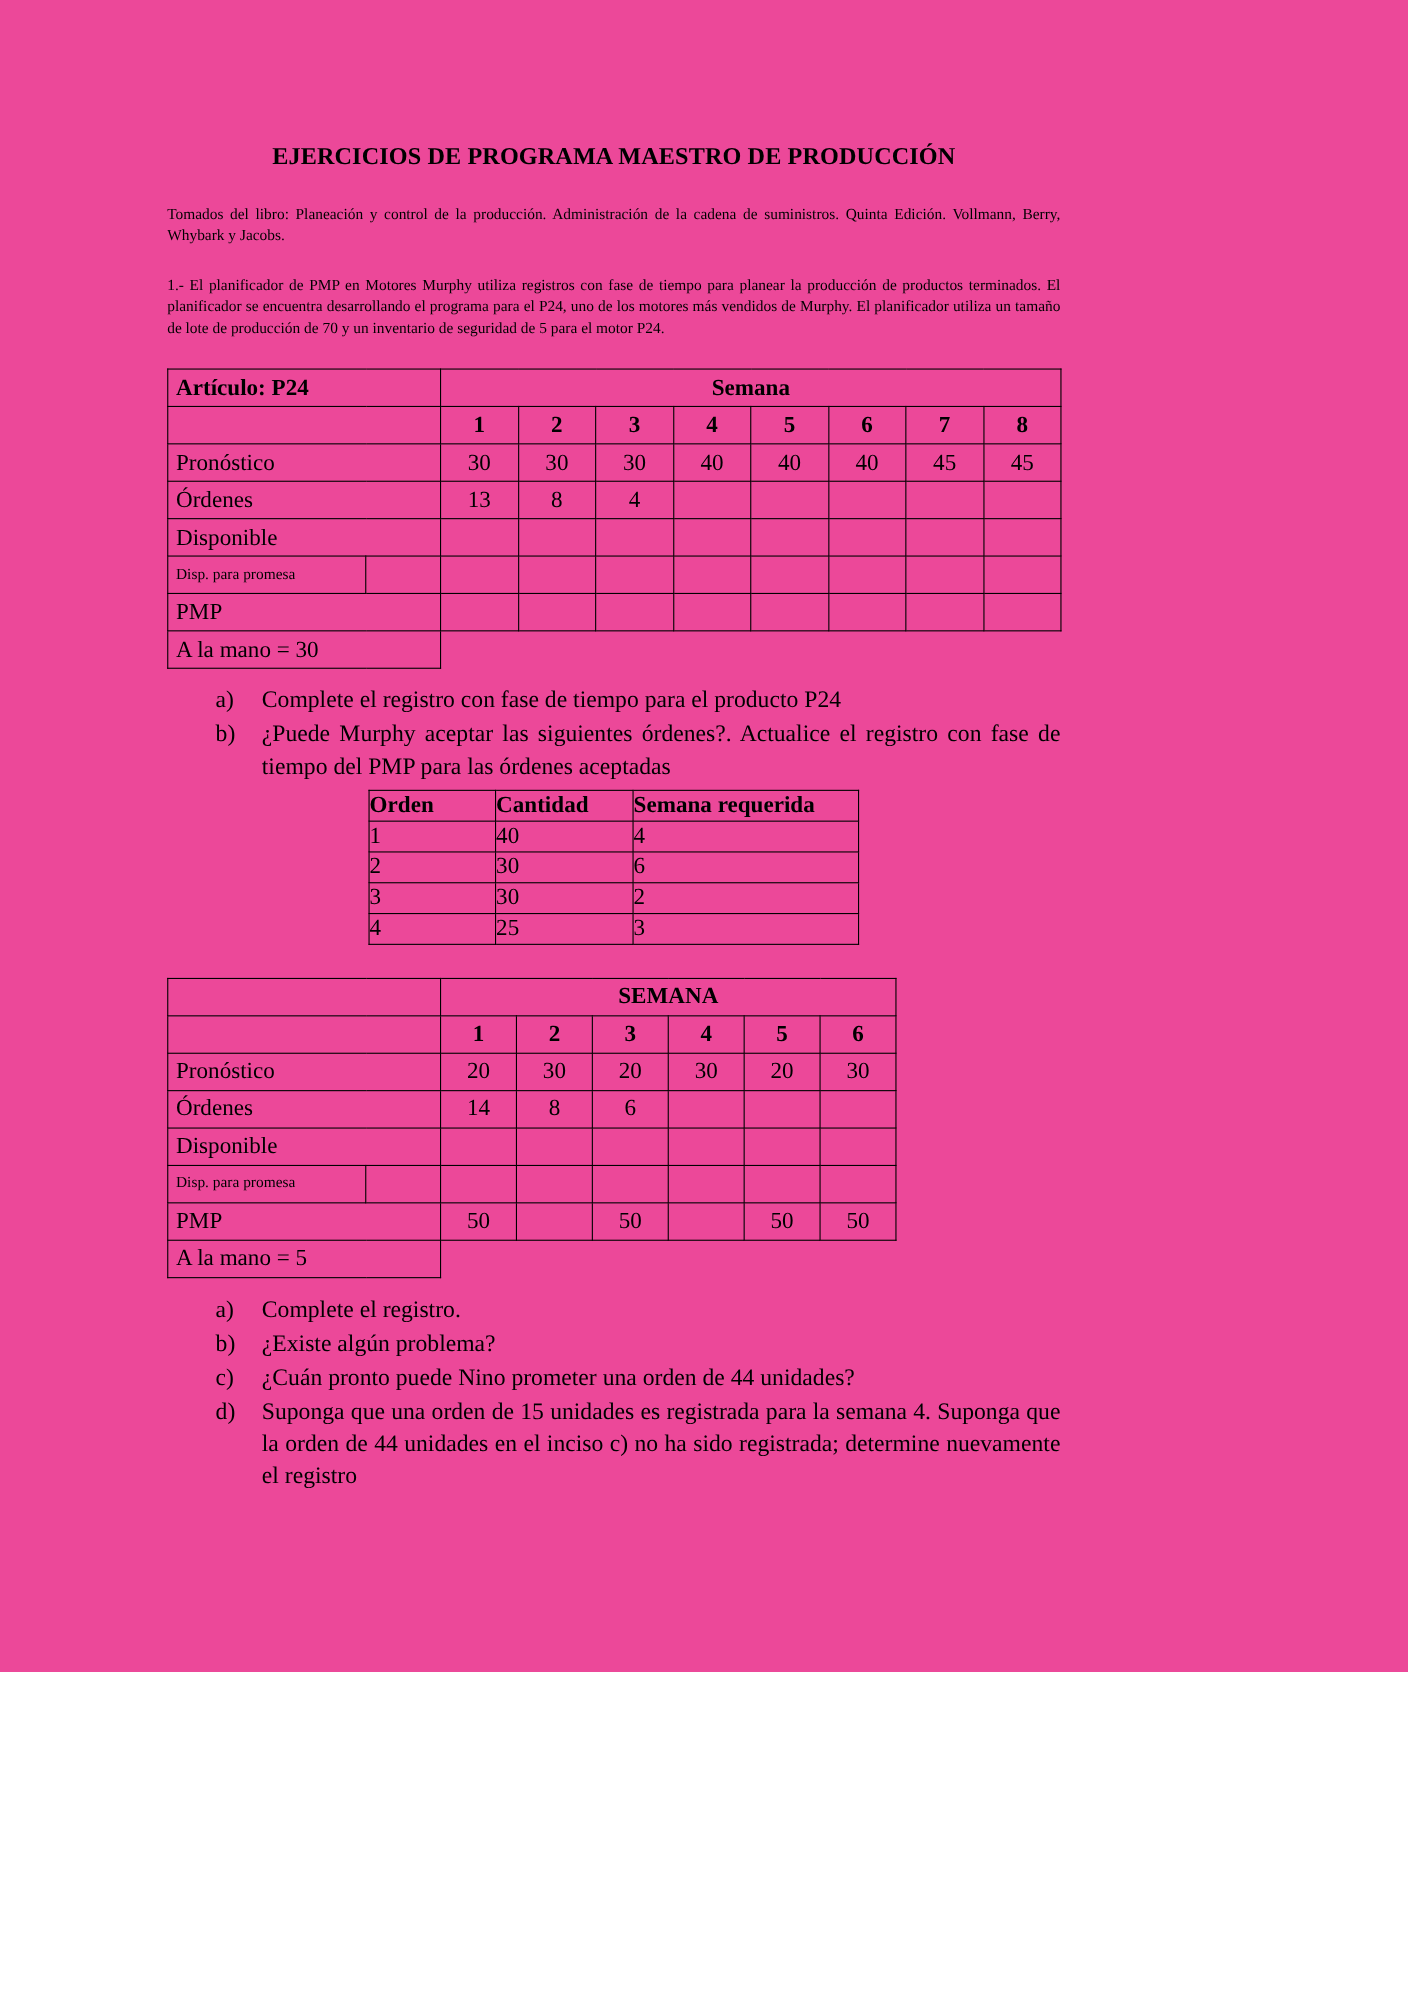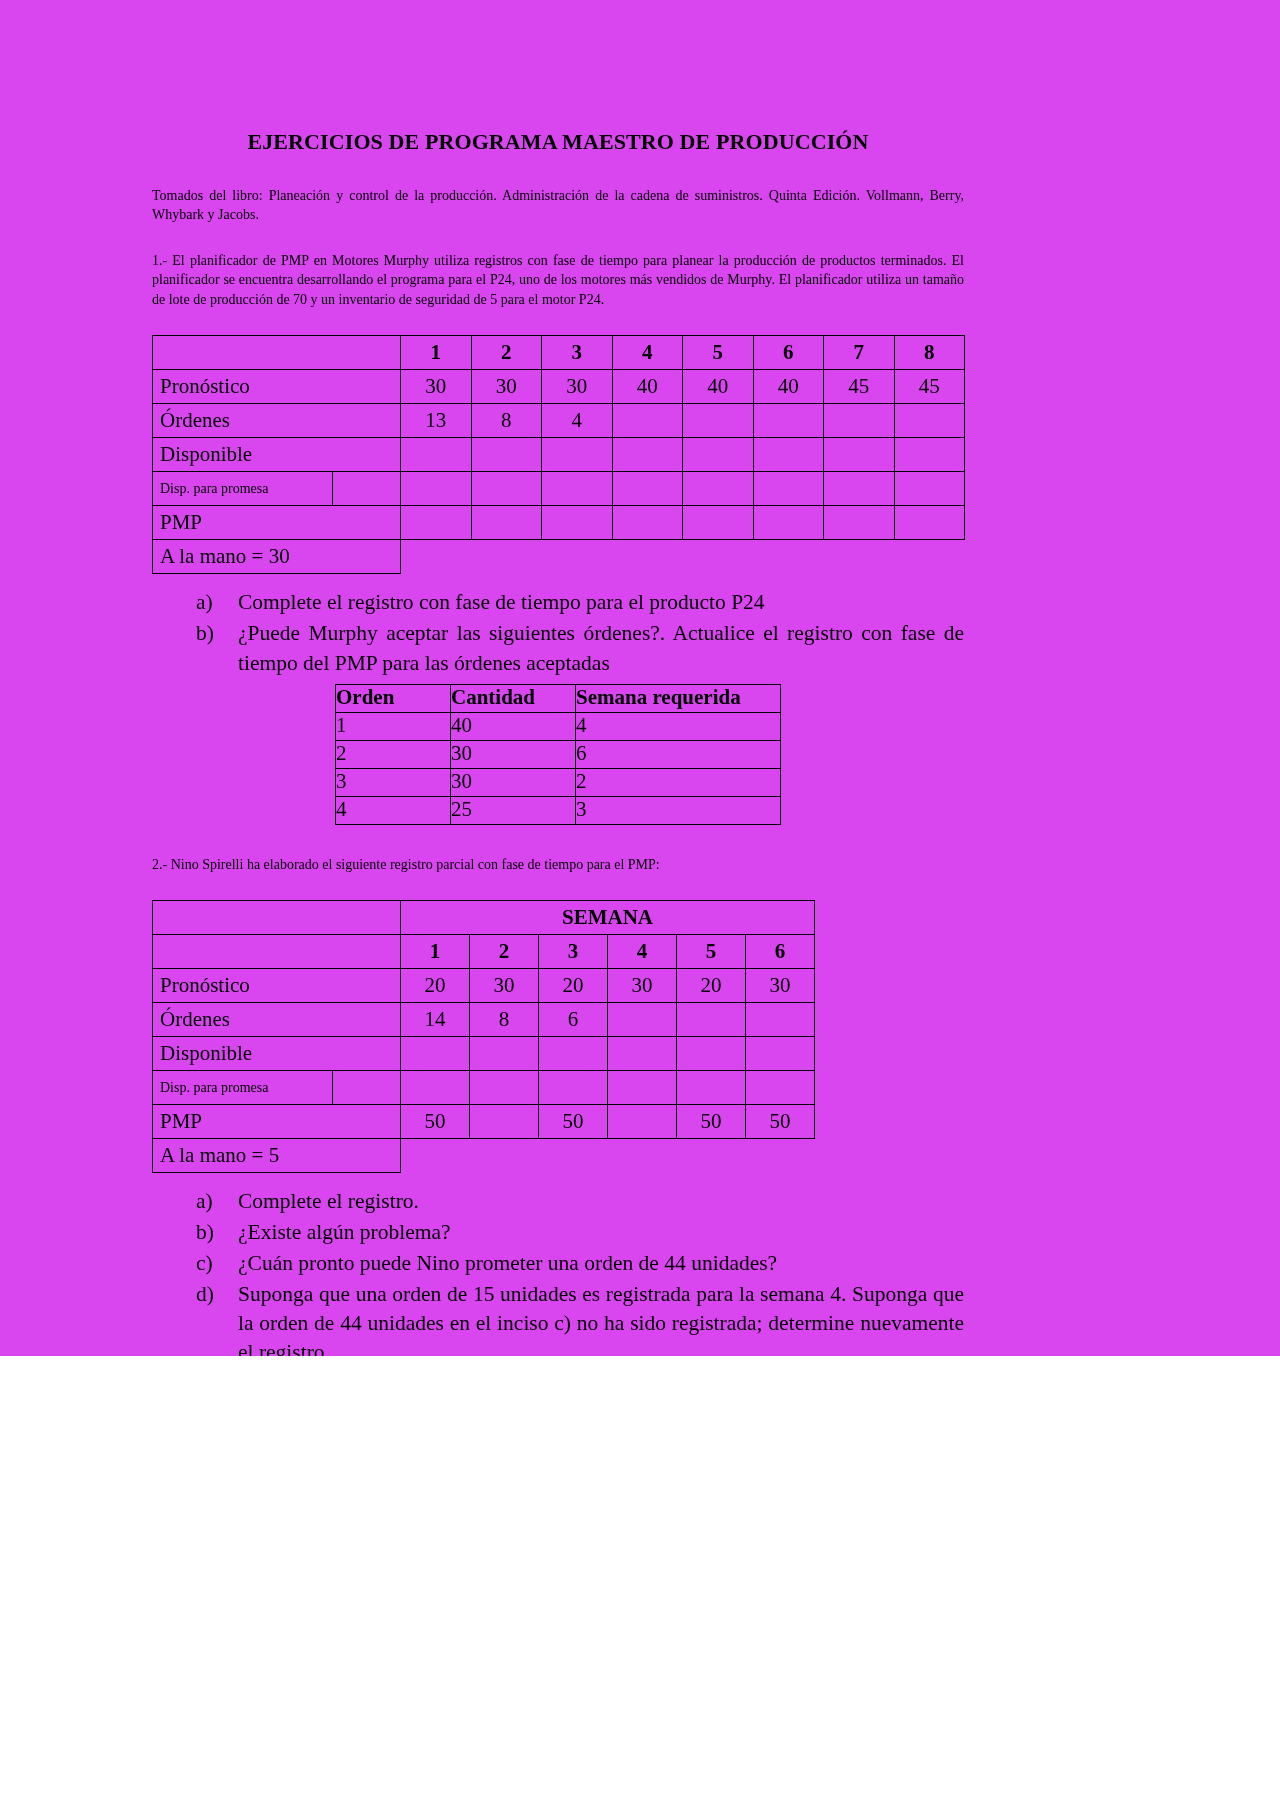--- a/index.html
+++ b/index.html
@@ -6,23 +6,23 @@
     margin: 0;
     padding: 0;
     background: #ffffff;
   }
   body {
     font-family: "Liberation Serif", "DejaVu Serif", serif;
     color: #000000;
   }
   .page {
     width: 1280px;
-    height: 1356px;
+    height: 1520px;
     position: relative;
-    background: #d946ef;
+    background: #ec4899;
     box-sizing: border-box;
     padding: 0;
     overflow: hidden;
   }
   .content {
     position: absolute;
     left: 152px;
     top: 128px;
     width: 812px;
   }
@@ -155,20 +155,24 @@
         <col class="c-week">
           <col class="c-week">
           <col class="c-week">
           <col class="c-week">
         <col class="c-week">
           <col class="c-week">
           <col class="c-week">
           <col class="c-week">
       </colgroup>
       <tbody>
+        <tr>
+          <td class="lbl bold" colspan="2">Artículo: P24</td>
+          <td class="bold" colspan="8">Semana</td>
+        </tr>
         <tr>
           <td colspan="2"></td>
           <td class="bold">1</td>
           <td class="bold">2</td>
           <td class="bold">3</td>
           <td class="bold">4</td>
           <td class="bold">5</td>
           <td class="bold">6</td>
           <td class="bold">7</td>
           <td class="bold">8</td>
@@ -279,21 +283,20 @@
             <td>4</td>
             <td>25</td>
             <td>3</td>
           </tr>
         </tbody>
       </table>
     </div>
 
     <div class="spacer-30"></div>
 
-    <p class="para">2.- Nino Spirelli ha elaborado el siguiente registro parcial con fase de tiempo para el PMP:</p>
 
     <table class="grid pmp2-table">
       <colgroup>
         <col class="c-label">
           <col class="c-sub">
         <col class="c-week">
           <col class="c-week">
           <col class="c-week">
         <col class="c-week">
           <col class="c-week">

